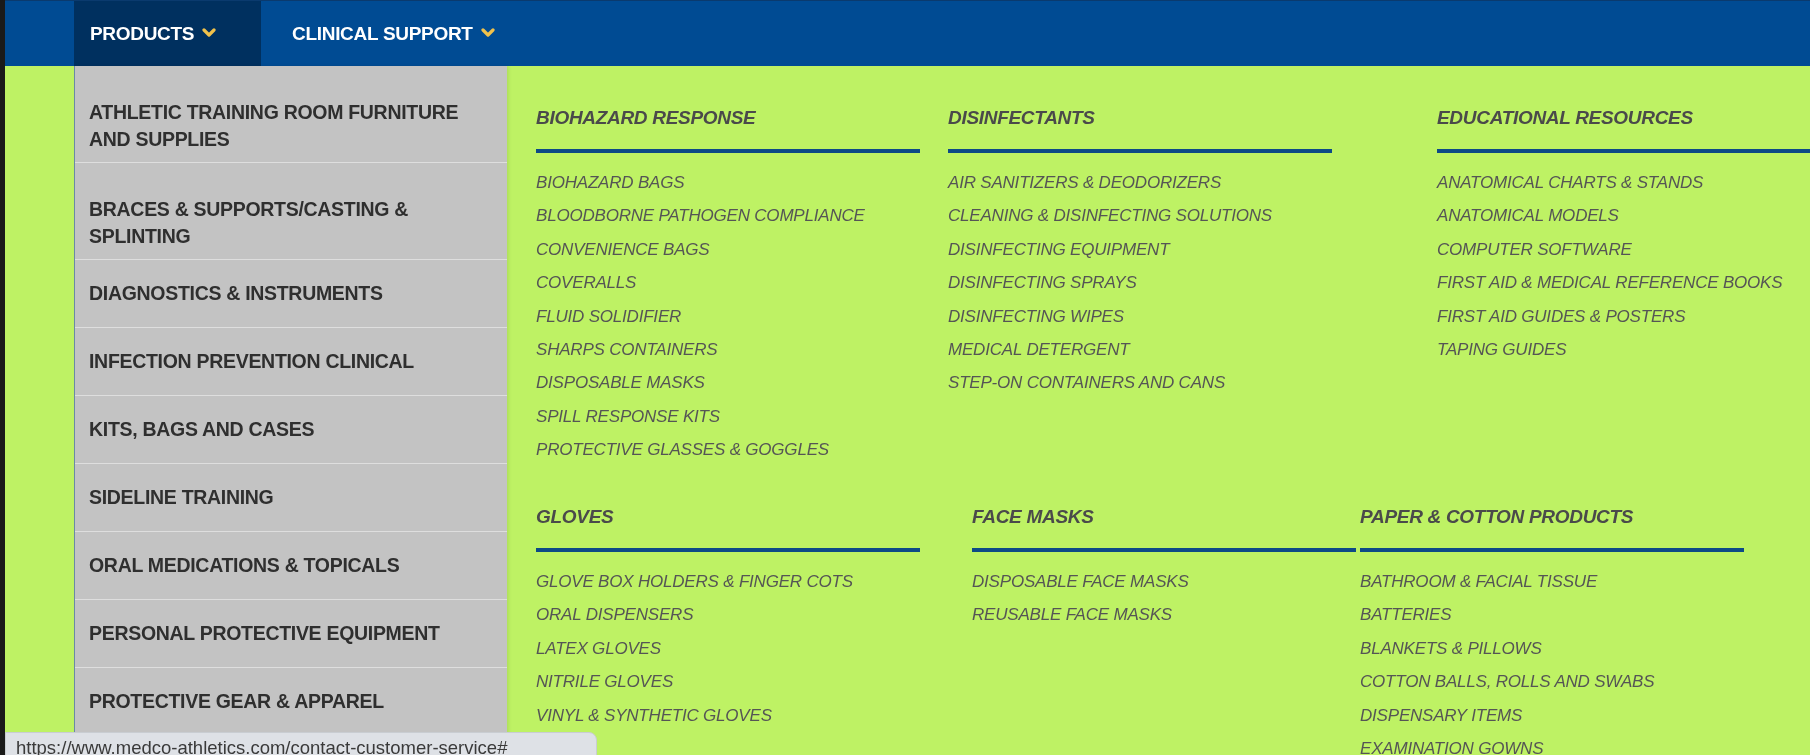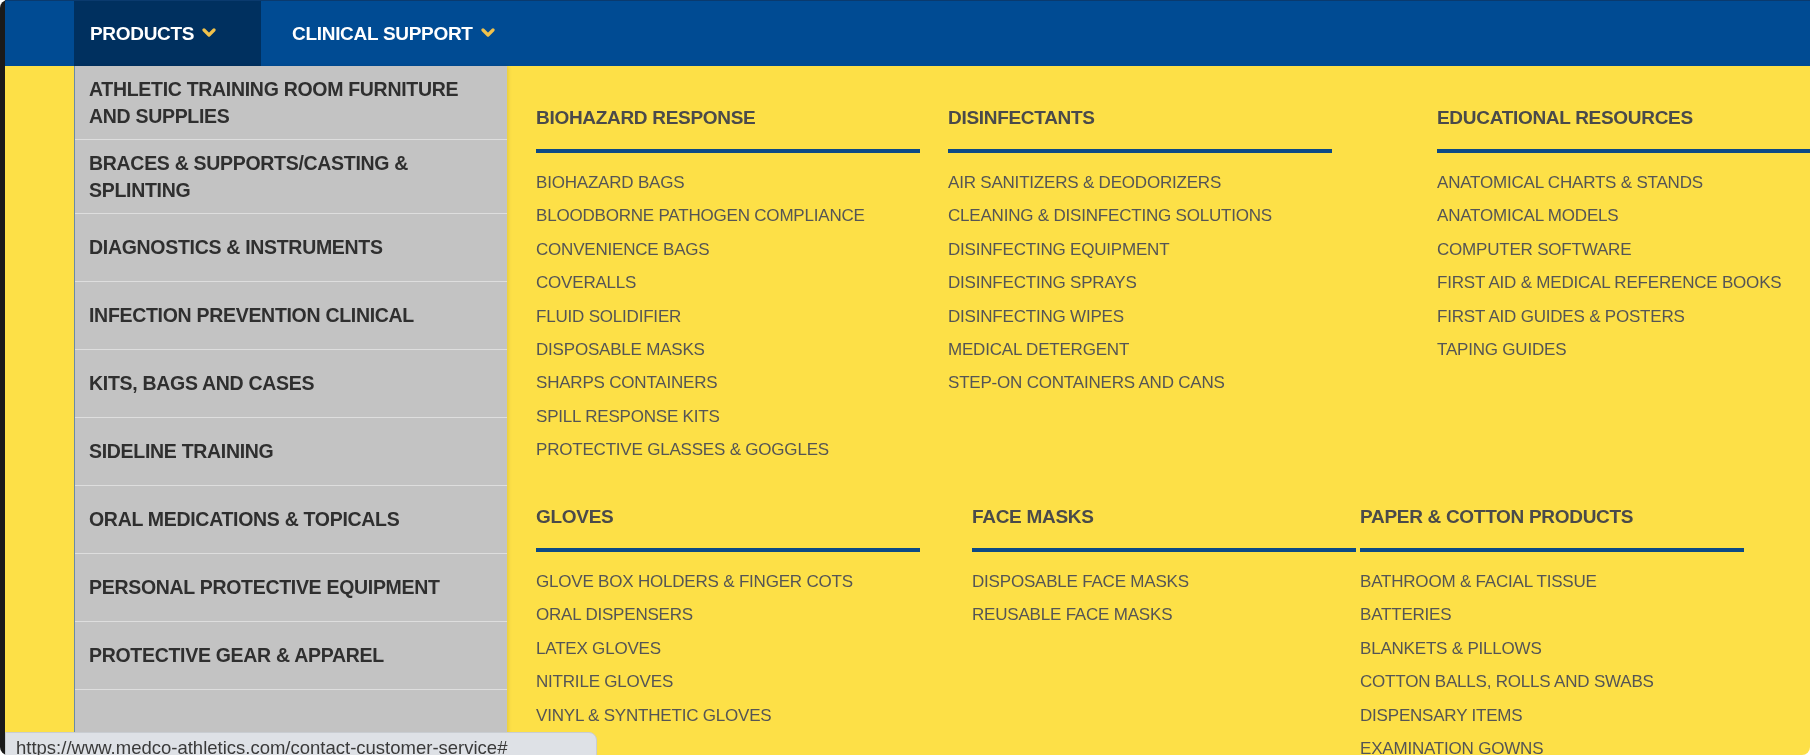--- a/index.html
+++ b/index.html
@@ -3,23 +3,22 @@
   <meta charset="utf-8">
   <style>
     * { box-sizing: border-box; margin: 0; padding: 0; }
     html, body {
       width: 1810px; height: 755px; overflow: hidden;
       background: #ffffff;
       font-family: "Liberation Sans", sans-serif;
     }
     .frame {
       position: relative; width: 1810px; height: 755px;
-      background: #fde047;
+      background: #bef264;
       border-left: 5px solid #1a1a1a;
-      border-radius: 8px;
     }
     
     .topnav {
       position: absolute; left: 0; top: 0; width: 1805px; height: 66px;
       background: #004b93;
       border-top: 1px solid #0a3a6e;
     }
     .nav-item {
       position: absolute; top: 0; height: 65px;
       display: flex; align-items: center;
@@ -41,26 +40,26 @@
       box-shadow: 2px 0 3px rgba(0,0,0,0.08);
     }
     .side-item {
       display: flex; align-items: center;
       padding: 0 14px;
       color: #2f2f2f; font-weight: bold; font-size: 19.5px; line-height: 27px;
       letter-spacing: -0.3px;
       border-bottom: 1px solid #dedede;
       cursor: pointer;
     }
-    .side-item.h2 { height: 74px; }
+    .side-item.h2 { height: 74px; margin-top: 23px; }
     .side-item.h1 { height: 68px; }
 
     
     .col {
-      position: absolute; width: 384px;
+      position: absolute; width: 384px; font-style: italic;
     }
     .col-title {
       color: #4a4a4a; font-weight: bold; font-size: 19px; letter-spacing: -0.3px;
       height: 28px; line-height: 28px;
     }
     .col-rule {
       height: 4px; background: #0d4a86; margin-top: 17px; margin-bottom: 21px;
     }
     .col-link {
       display: block; color: #555555; font-size: 17px; line-height: 33.4px;
@@ -134,22 +133,22 @@
 
   <div class="col" style="left:531px; top:104px;">
     <div class="col-title">BIOHAZARD RESPONSE</div>
     <div class="col-rule"></div>
     <div class="col-list">
       <a class="col-link">BIOHAZARD BAGS</a>
       <a class="col-link">BLOODBORNE PATHOGEN COMPLIANCE</a>
       <a class="col-link">CONVENIENCE BAGS</a>
       <a class="col-link">COVERALLS</a>
       <a class="col-link">FLUID SOLIDIFIER</a>
+      <a class="col-link">SHARPS CONTAINERS</a>
       <a class="col-link">DISPOSABLE MASKS</a>
-      <a class="col-link">SHARPS CONTAINERS</a>
       <a class="col-link">SPILL RESPONSE KITS</a>
       <a class="col-link">PROTECTIVE GLASSES &amp; GOGGLES</a>
     </div>
   </div>
 
   <div class="col" style="left:943px; top:104px;">
     <div class="col-title">DISINFECTANTS</div>
     <div class="col-rule"></div>
     <div class="col-list">
       <a class="col-link">AIR SANITIZERS &amp; DEODORIZERS</a>

